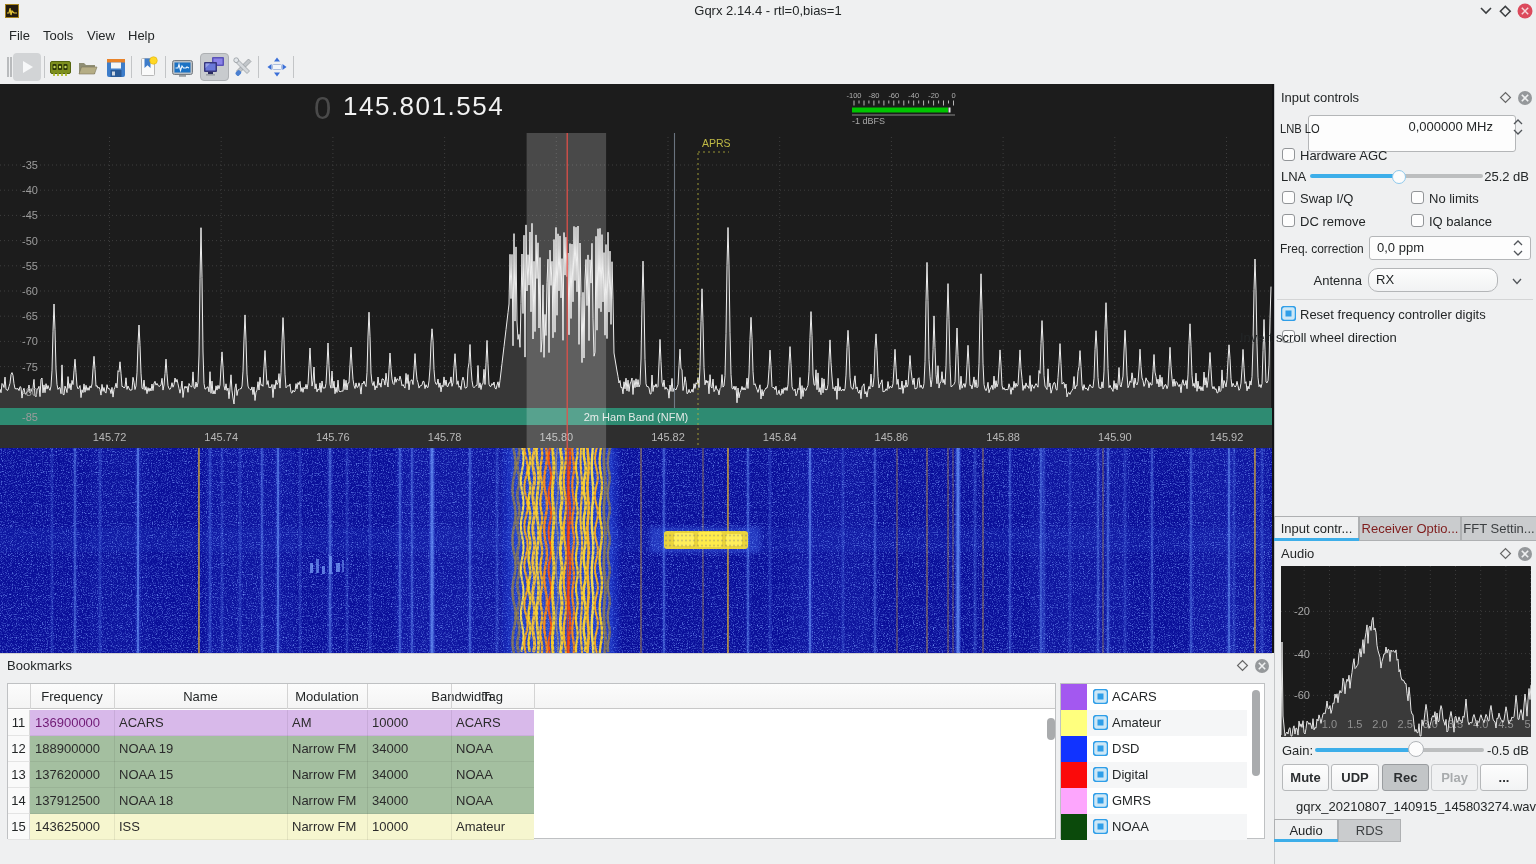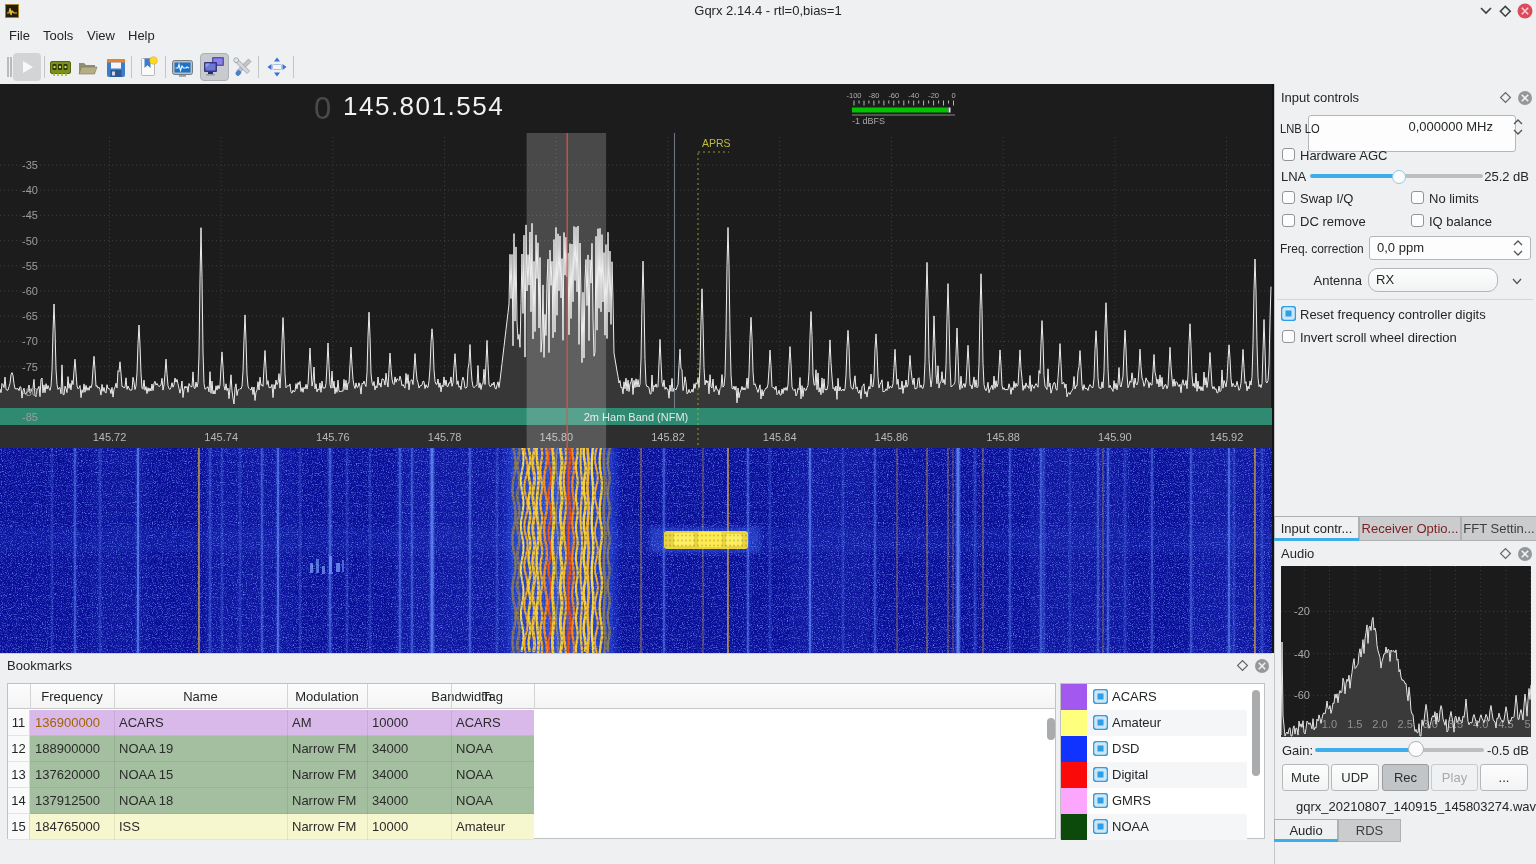--- a/index.html
+++ b/index.html
@@ -1,19 +1,19 @@
 <!DOCTYPE html>
 <html><head><meta charset="utf-8"><style>
 
 * { margin:0; padding:0; box-sizing:border-box; }
 body { width:1536px; height:864px; position:relative; overflow:hidden;
   font-family:"Liberation Sans", sans-serif; background:#eff0f1; color:#232627; font-size:13px; }
 .abs { position:absolute; }
 .btn { position:absolute; height:27px; border:1px solid #b6b8ba; border-radius:3px;
-  background:linear-gradient(#fdfdfd,#f2f3f4); text-align:center; line-height:25px; color:#2b2e30; }
+  background:linear-gradient(#fdfdfd,#f2f3f4); text-align:center; line-height:25px; color:#2b2e30;font-weight:bold; }
 .sep { position:absolute; width:1px; top:56px; height:22px; background:#c3c5c7; }
 
 </style></head><body>
 <div class="abs" style="left:0;top:0;width:1536px;height:22px;background:#eff0f1"></div>
 <svg class="abs" width="15" height="15" style="left:5px;top:4px">
 <rect x="0.5" y="0.5" width="13" height="13" fill="#241c10" stroke="#a8851e" stroke-width="1"></rect>
 <path d="M2,9 L4,9 5,4 6,11 7,7 9,9 12,9" fill="none" stroke="#e8c838" stroke-width="1.2"></path>
   </svg>
 <div class="abs" style="left:0;top:0;width:1536px;height:22px;text-align:center;line-height:22px;color:#232627">Gqrx 2.14.4 - rtl=0,bias=1</div>
 <svg class="abs" width="60" height="22" style="left:1476px;top:0">
@@ -368,21 +368,21 @@
 <div class="abs" style="left:432px;top:684px;width:120px;margin-left:-60px;text-align:right;height:25px;line-height:25px">Bandwidth</div>
 <div class="abs" style="left:492.5px;top:684px;width:120px;margin-left:-60px;text-align:center;height:25px;line-height:25px">Tag</div>
 <div class="abs" style="left:30.0px;top:684px;width:1px;height:25px;background:#d4d4d4"></div>
 <div class="abs" style="left:114.0px;top:684px;width:1px;height:25px;background:#d4d4d4"></div>
 <div class="abs" style="left:287.0px;top:684px;width:1px;height:25px;background:#d4d4d4"></div>
 <div class="abs" style="left:367.0px;top:684px;width:1px;height:25px;background:#d4d4d4"></div>
 <div class="abs" style="left:451.0px;top:684px;width:1px;height:25px;background:#d4d4d4"></div>
 <div class="abs" style="left:534.0px;top:684px;width:1px;height:25px;background:#d4d4d4"></div>
 <div class="abs" style="left:8px;top:710px;width:22px;height:26px;background:#fafafa;border-right:1px solid #d8d8d8;border-bottom:1px solid #e4e4e4;text-align:center;line-height:25px">11</div>
 <div class="abs" style="left:30px;top:710px;width:504px;height:26px;background:#d8b9ea;border-bottom:1px solid rgba(0,0,0,0.06)"></div>
-<div class="abs" style="left:35px;top:710px;height:26px;line-height:25px;color:#a16207">136900000</div>
+<div class="abs" style="left:35px;top:710px;height:26px;line-height:25px;color:#701a75">136900000</div>
 <div class="abs" style="left:119px;top:710px;height:26px;line-height:25px;color:#2b2b2b">ACARS</div>
 <div class="abs" style="left:292px;top:710px;height:31px;line-height:25px;color:#2b2b2b">AM</div>
 <div class="abs" style="left:372px;top:710px;height:26px;line-height:25px;color:#2b2b2b">10000</div>
 <div class="abs" style="left:456px;top:710px;height:26px;line-height:25px;color:#2b2b2b">ACARS</div>
 <div class="abs" style="left:114px;top:710px;width:1px;height:26px;background:rgba(0,0,0,0.07)"></div>
 <div class="abs" style="left:287px;top:710px;width:1px;height:26px;background:rgba(0,0,0,0.07)"></div>
 <div class="abs" style="left:367px;top:710px;width:1px;height:26px;background:rgba(0,0,0,0.07)"></div>
 <div class="abs" style="left:451px;top:710px;width:1px;height:26px;background:rgba(0,0,0,0.07)"></div>
 <div class="abs" style="left:8px;top:736px;width:22px;height:26px;background:#fafafa;border-right:1px solid #d8d8d8;border-bottom:1px solid #e4e4e4;text-align:center;line-height:25px">12</div>
 <div class="abs" style="left:30px;top:736px;width:504px;height:26px;background:#a4bfa0;border-bottom:1px solid rgba(0,0,0,0.06)"></div>
@@ -412,21 +412,21 @@
 <div class="abs" style="left:119px;top:788px;height:26px;line-height:25px;color:#2b2b2b">NOAA 18</div>
 <div class="abs" style="left:292px;top:788px;height:26px;line-height:25px;color:#2b2b2b">Narrow FM</div>
 <div class="abs" style="left:372px;top:788px;height:26px;line-height:25px;color:#2b2b2b">34000</div>
 <div class="abs" style="left:456px;top:788px;height:26px;line-height:25px;color:#2b2b2b">NOAA</div>
 <div class="abs" style="left:114px;top:788px;width:1px;height:26px;background:rgba(0,0,0,0.07)"></div>
 <div class="abs" style="left:287px;top:788px;width:1px;height:26px;background:rgba(0,0,0,0.07)"></div>
 <div class="abs" style="left:367px;top:788px;width:1px;height:26px;background:rgba(0,0,0,0.07)"></div>
 <div class="abs" style="left:451px;top:788px;width:1px;height:26px;background:rgba(0,0,0,0.07)"></div>
 <div class="abs" style="left:8px;top:814px;width:22px;height:26px;background:#fafafa;border-right:1px solid #d8d8d8;border-bottom:1px solid #e4e4e4;text-align:center;line-height:25px">15</div>
 <div class="abs" style="left:30px;top:814px;width:504px;height:26px;background:#f6f6cf;border-bottom:1px solid rgba(0,0,0,0.06)"></div>
-<div class="abs" style="left:35px;top:814px;height:26px;line-height:25px;color:#2b2b2b">184765000</div>
+<div class="abs" style="left:35px;top:814px;height:26px;line-height:25px;color:#2b2b2b">143625000</div>
 <div class="abs" style="left:119px;top:814px;height:26px;line-height:25px;color:#2b2b2b">ISS</div>
 <div class="abs" style="left:292px;top:814px;height:26px;line-height:25px;color:#2b2b2b">Narrow FM</div>
 <div class="abs" style="left:372px;top:814px;height:26px;line-height:25px;color:#2b2b2b">10000</div>
 <div class="abs" style="left:456px;top:814px;height:26px;line-height:25px;color:#2b2b2b">Amateur</div>
 <div class="abs" style="left:114px;top:814px;width:1px;height:26px;background:rgba(0,0,0,0.07)"></div>
 <div class="abs" style="left:287px;top:814px;width:1px;height:26px;background:rgba(0,0,0,0.07)"></div>
 <div class="abs" style="left:367px;top:814px;width:1px;height:26px;background:rgba(0,0,0,0.07)"></div>
 <div class="abs" style="left:451px;top:814px;width:1px;height:26px;background:rgba(0,0,0,0.07)"></div>
 <div class="abs" style="left:1047px;top:718px;width:8px;height:22px;background:#a9abad;border-radius:4px"></div>
 <div class="abs" style="left:1060px;top:683px;width:205px;height:156px;background:#fff;border:1px solid #bfc1c3"></div>
@@ -509,21 +509,21 @@
 <svg class="abs" width="12" height="10" style="left:1511px;top:276px">
 <path d="M2,3 L6,7.5 L10,3" fill="none" stroke="#51555a" stroke-width="1.3"></path>
   </svg>
 <div class="abs" style="left:1277px;top:299px;width:256px;height:1px;background:#d4d5d6"></div>
 <div class="abs" style="left:1281px;top:306px"><svg width="15" height="15">
       <rect x="0.5" y="0.5" width="14" height="14" rx="3" fill="#cde7f6" stroke="#2f9ee8" stroke-width="1.5"></rect>
       <rect x="4.5" y="4.5" width="6" height="6" fill="#2f9ee8"></rect>
     </svg></div>
 <div class="abs" style="left:1300px;top:307px">Reset frequency controller digits</div>
 <div class="abs" style="left:1282px;top:330px;width:13px;height:13px;border:1px solid #929598;border-radius:3px;background:#fdfdfd;display:inline-block"></div>
-<div class="abs" style="left:1300px;top:330px">Invert scroll wheel direction</div>
+<div class="abs" style="left:1240px;top:330px">Invert scroll wheel direction</div>
 <div class="abs" style="left:1274px;top:516px;width:262px;height:25px;background:#eff0f1"></div>
 <div class="abs" style="left:1359px;top:516px;width:102px;height:25px;background:#caccce;border:1px solid #aeb0b2;line-height:24px;text-align:center;color:#7f1d1d">Receiver Optio...</div>
 <div class="abs" style="left:1461px;top:516px;width:75px;height:25px;background:#caccce;border:1px solid #aeb0b2;border-right:none;line-height:24px;text-align:center;color:#3c3f41">FFT Settin...</div>
 <div class="abs" style="left:1274px;top:516px;width:85px;height:25px;background:#eff0f1;border:1px solid #aeb0b2;border-bottom:none;line-height:24px;text-align:center">Input contr...</div>
 <div class="abs" style="left:1274px;top:538px;width:85px;height:3px;background:#3daee9"></div>
 <div class="abs" style="left:1281px;top:546px">Audio</div>
 <svg width="40" height="16" style="position:absolute;left:1498px;top:546px">
     <rect x="4" y="4" width="7" height="7" transform="rotate(45 7.5 7.5)" fill="none" stroke="#666" stroke-width="1.2"></rect>
     <circle cx="27" cy="8" r="7" fill="#95989b"></circle>
     <path d="M23.8,4.8 L30.2,11.2 M30.2,4.8 L23.8,11.2" stroke="#eff0f1" stroke-width="1.6"></path>

